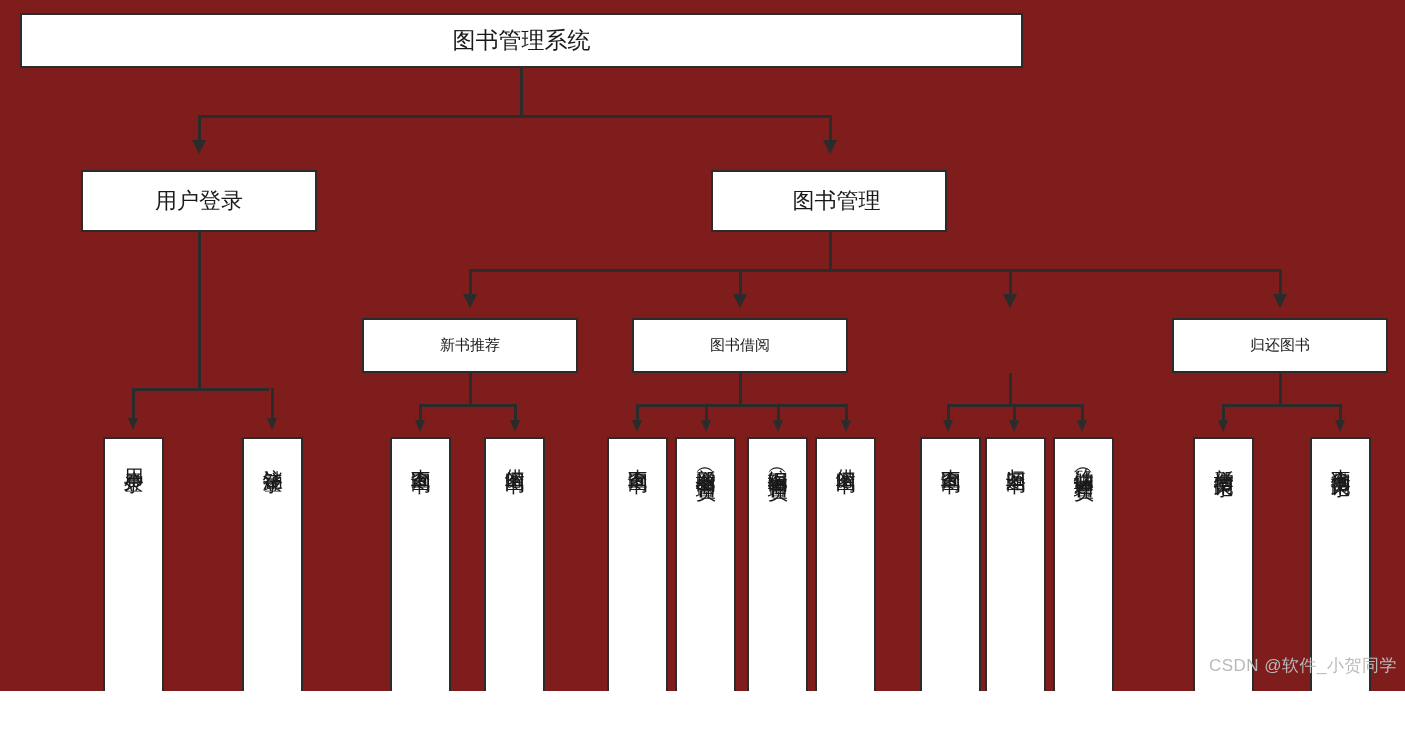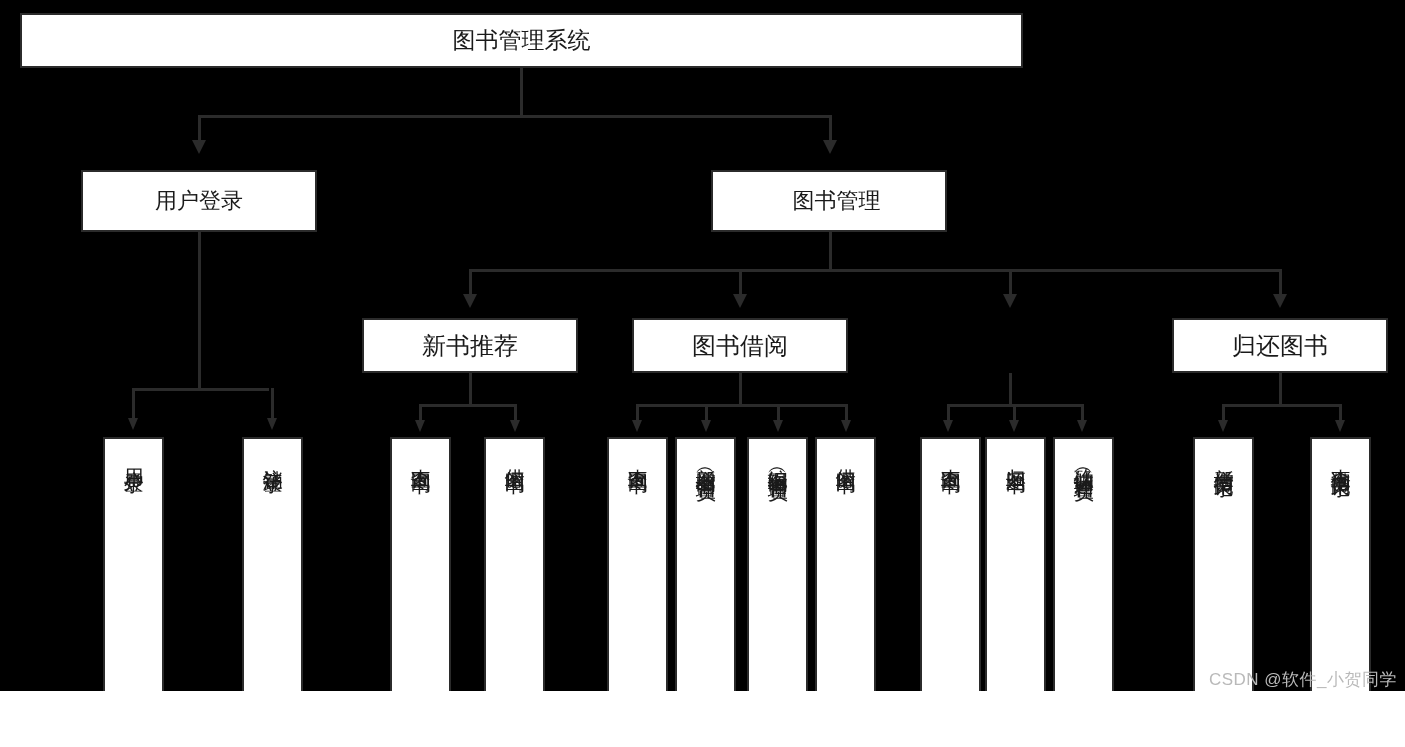--- a/index.html
+++ b/index.html
@@ -7,21 +7,21 @@
     padding: 0;
     background: #ffffff;
   }
   body {
     font-family: "Liberation Sans", "DejaVu Sans", sans-serif;
   }
   #canvas {
     position: relative;
     width: 1405px;
     height: 691px;
-    background: #000000;
+    background: #7f1d1d;
     overflow: hidden;
   }
   
   .node {
     position: absolute;
     box-sizing: border-box;
     border: 2.5px solid #2b2b2b;
     background: #ffffff;
     color: #1a1a1a;
     display: flex;
@@ -30,21 +30,21 @@
     text-align: center;
     z-index: 3;
   }
   .node.root {
     font-size: 23px;
   }
   .node.lvl2 {
     font-size: 22px;
   }
   .node.lvl3 {
-    font-size: 24px;
+    font-size: 15px;
   }
   .node.leaf {
     font-size: 20px;
     align-items: flex-start;
     padding-top: 14px;
     line-height: 1.08;
   }
   .vtext {
     writing-mode: vertical-rl;
     text-orientation: upright;
@@ -71,21 +71,21 @@
   }
   .arrow.slim {
     border-left-width: 5px;
     border-right-width: 5px;
     border-top-width: 12px;
   }
   
   #watermark {
     position: absolute;
     right: 8px;
-    bottom: 0;
+    bottom: 14px;
     font-size: 17px;
     color: #b9b9b9;
     letter-spacing: 0.5px;
     z-index: 5;
     white-space: nowrap;
   }
 </style>
 </head>
 <body>
 

